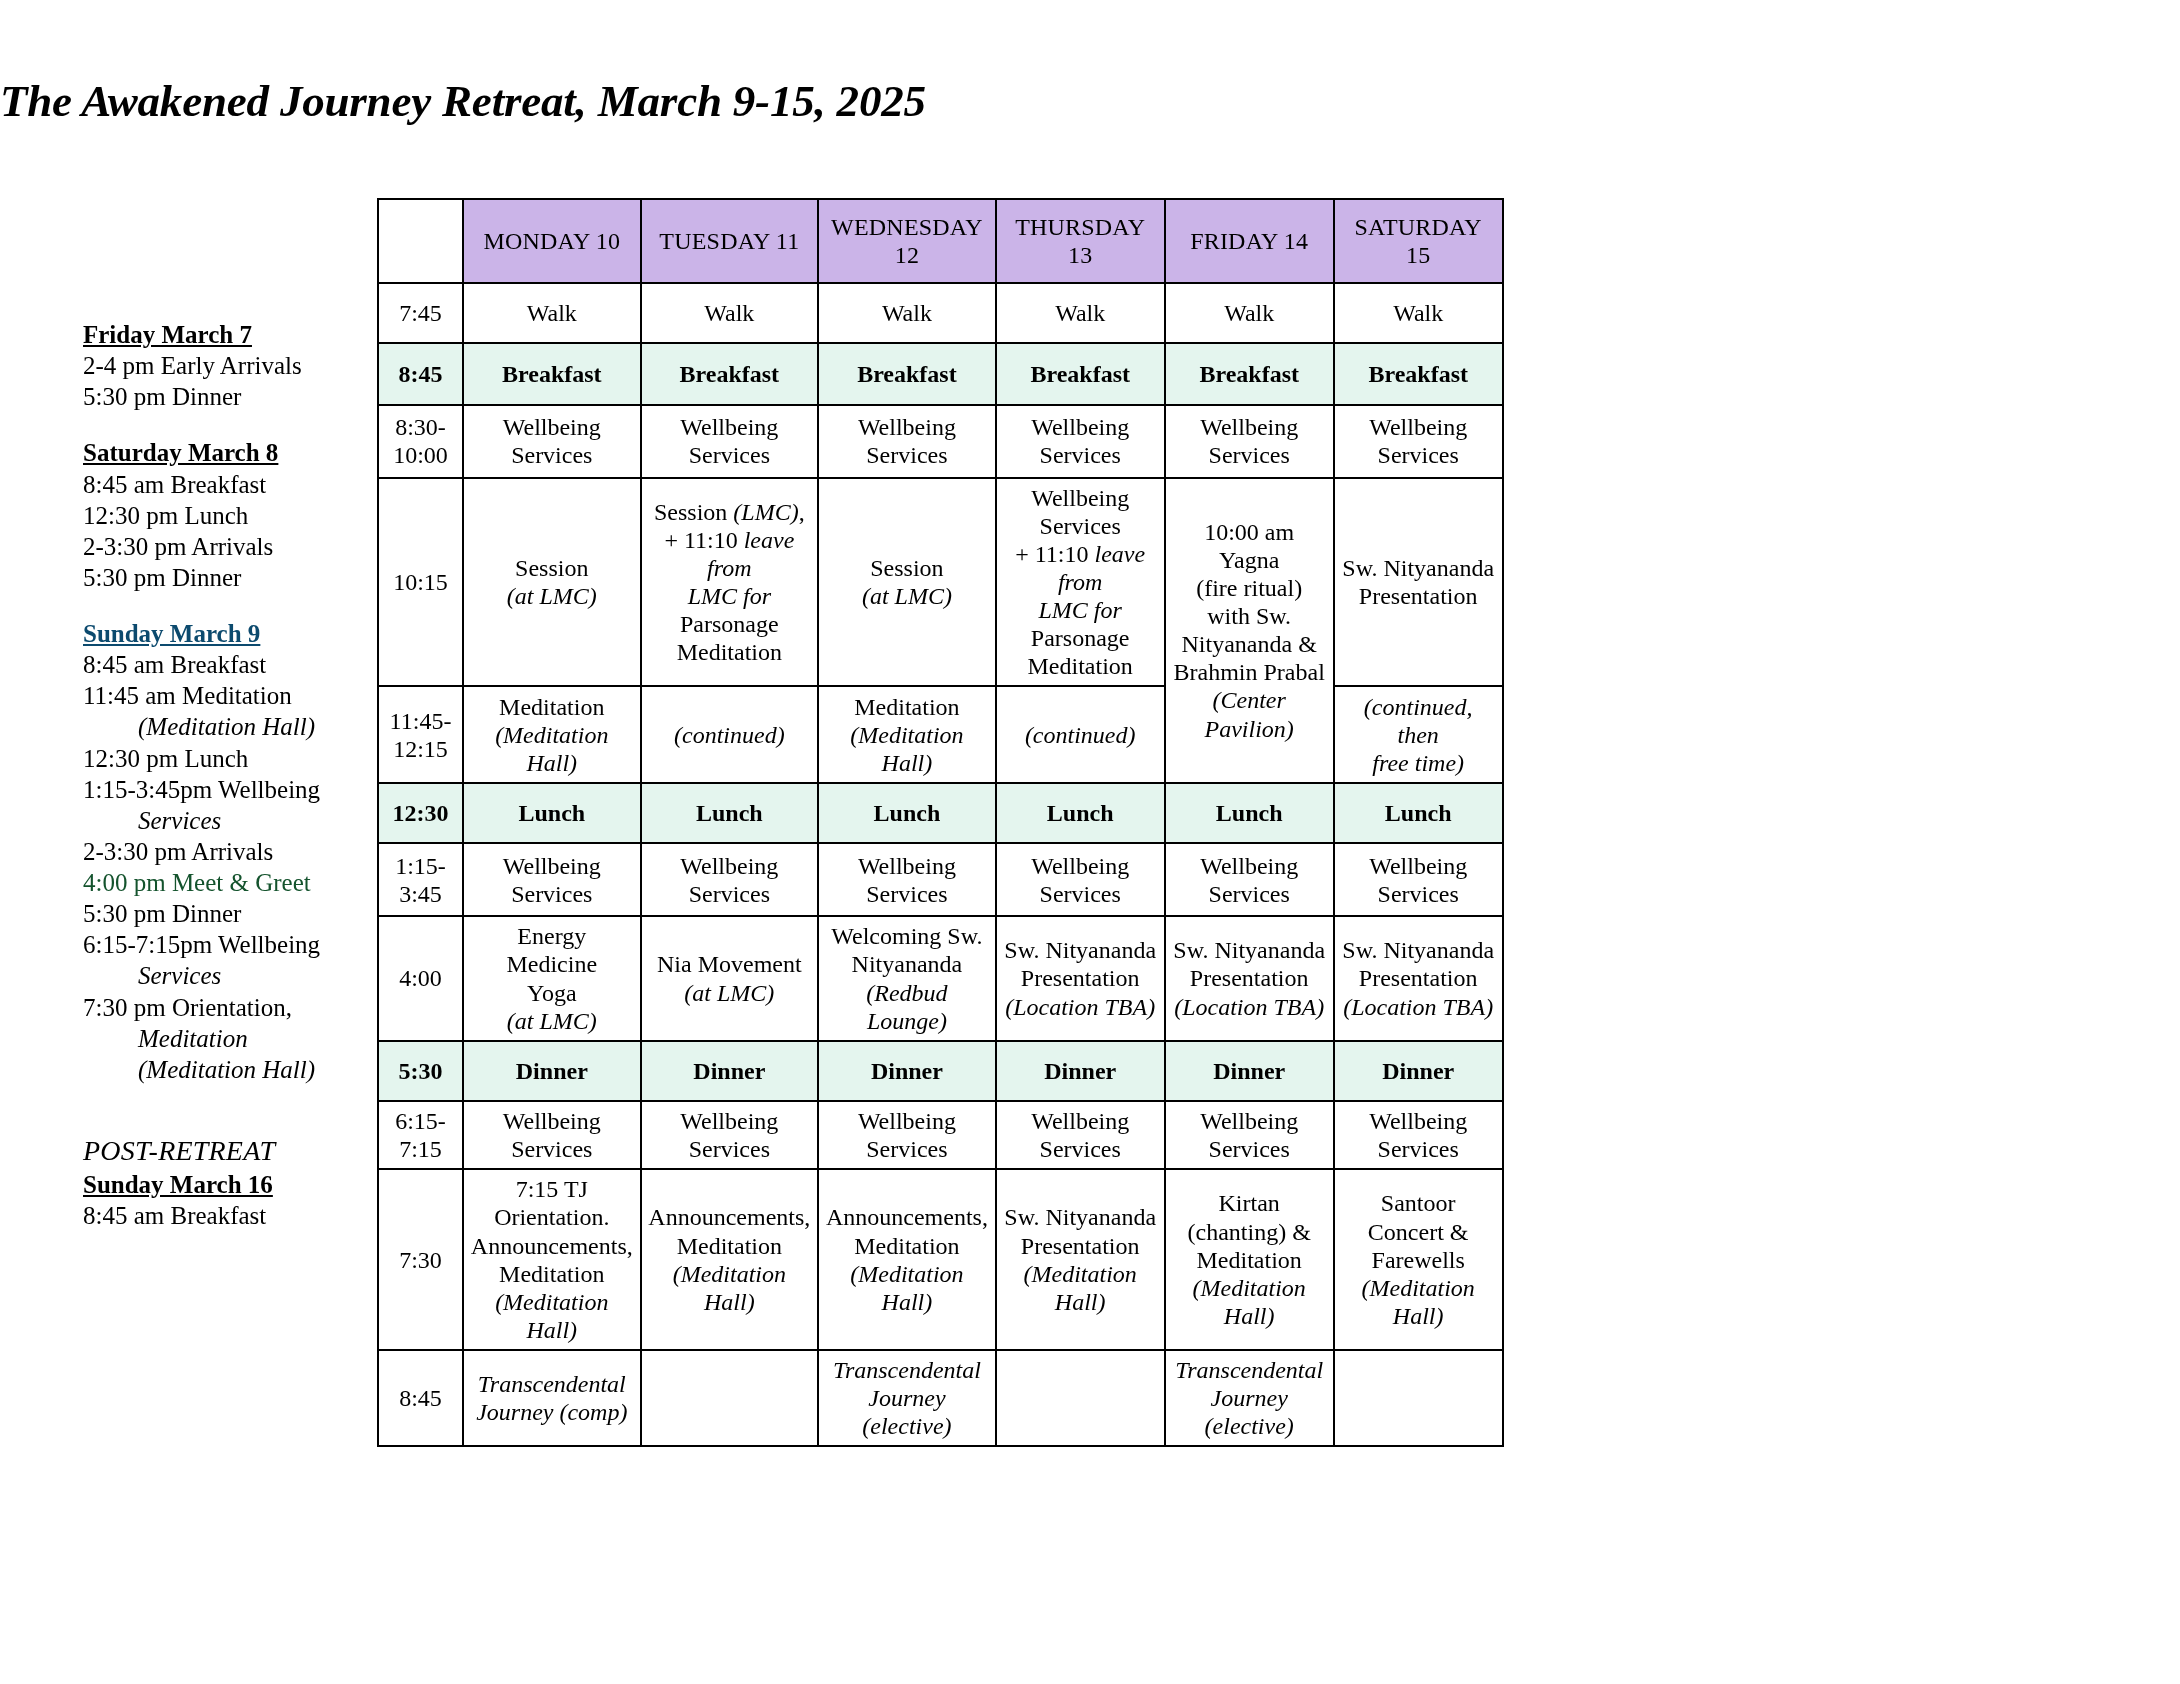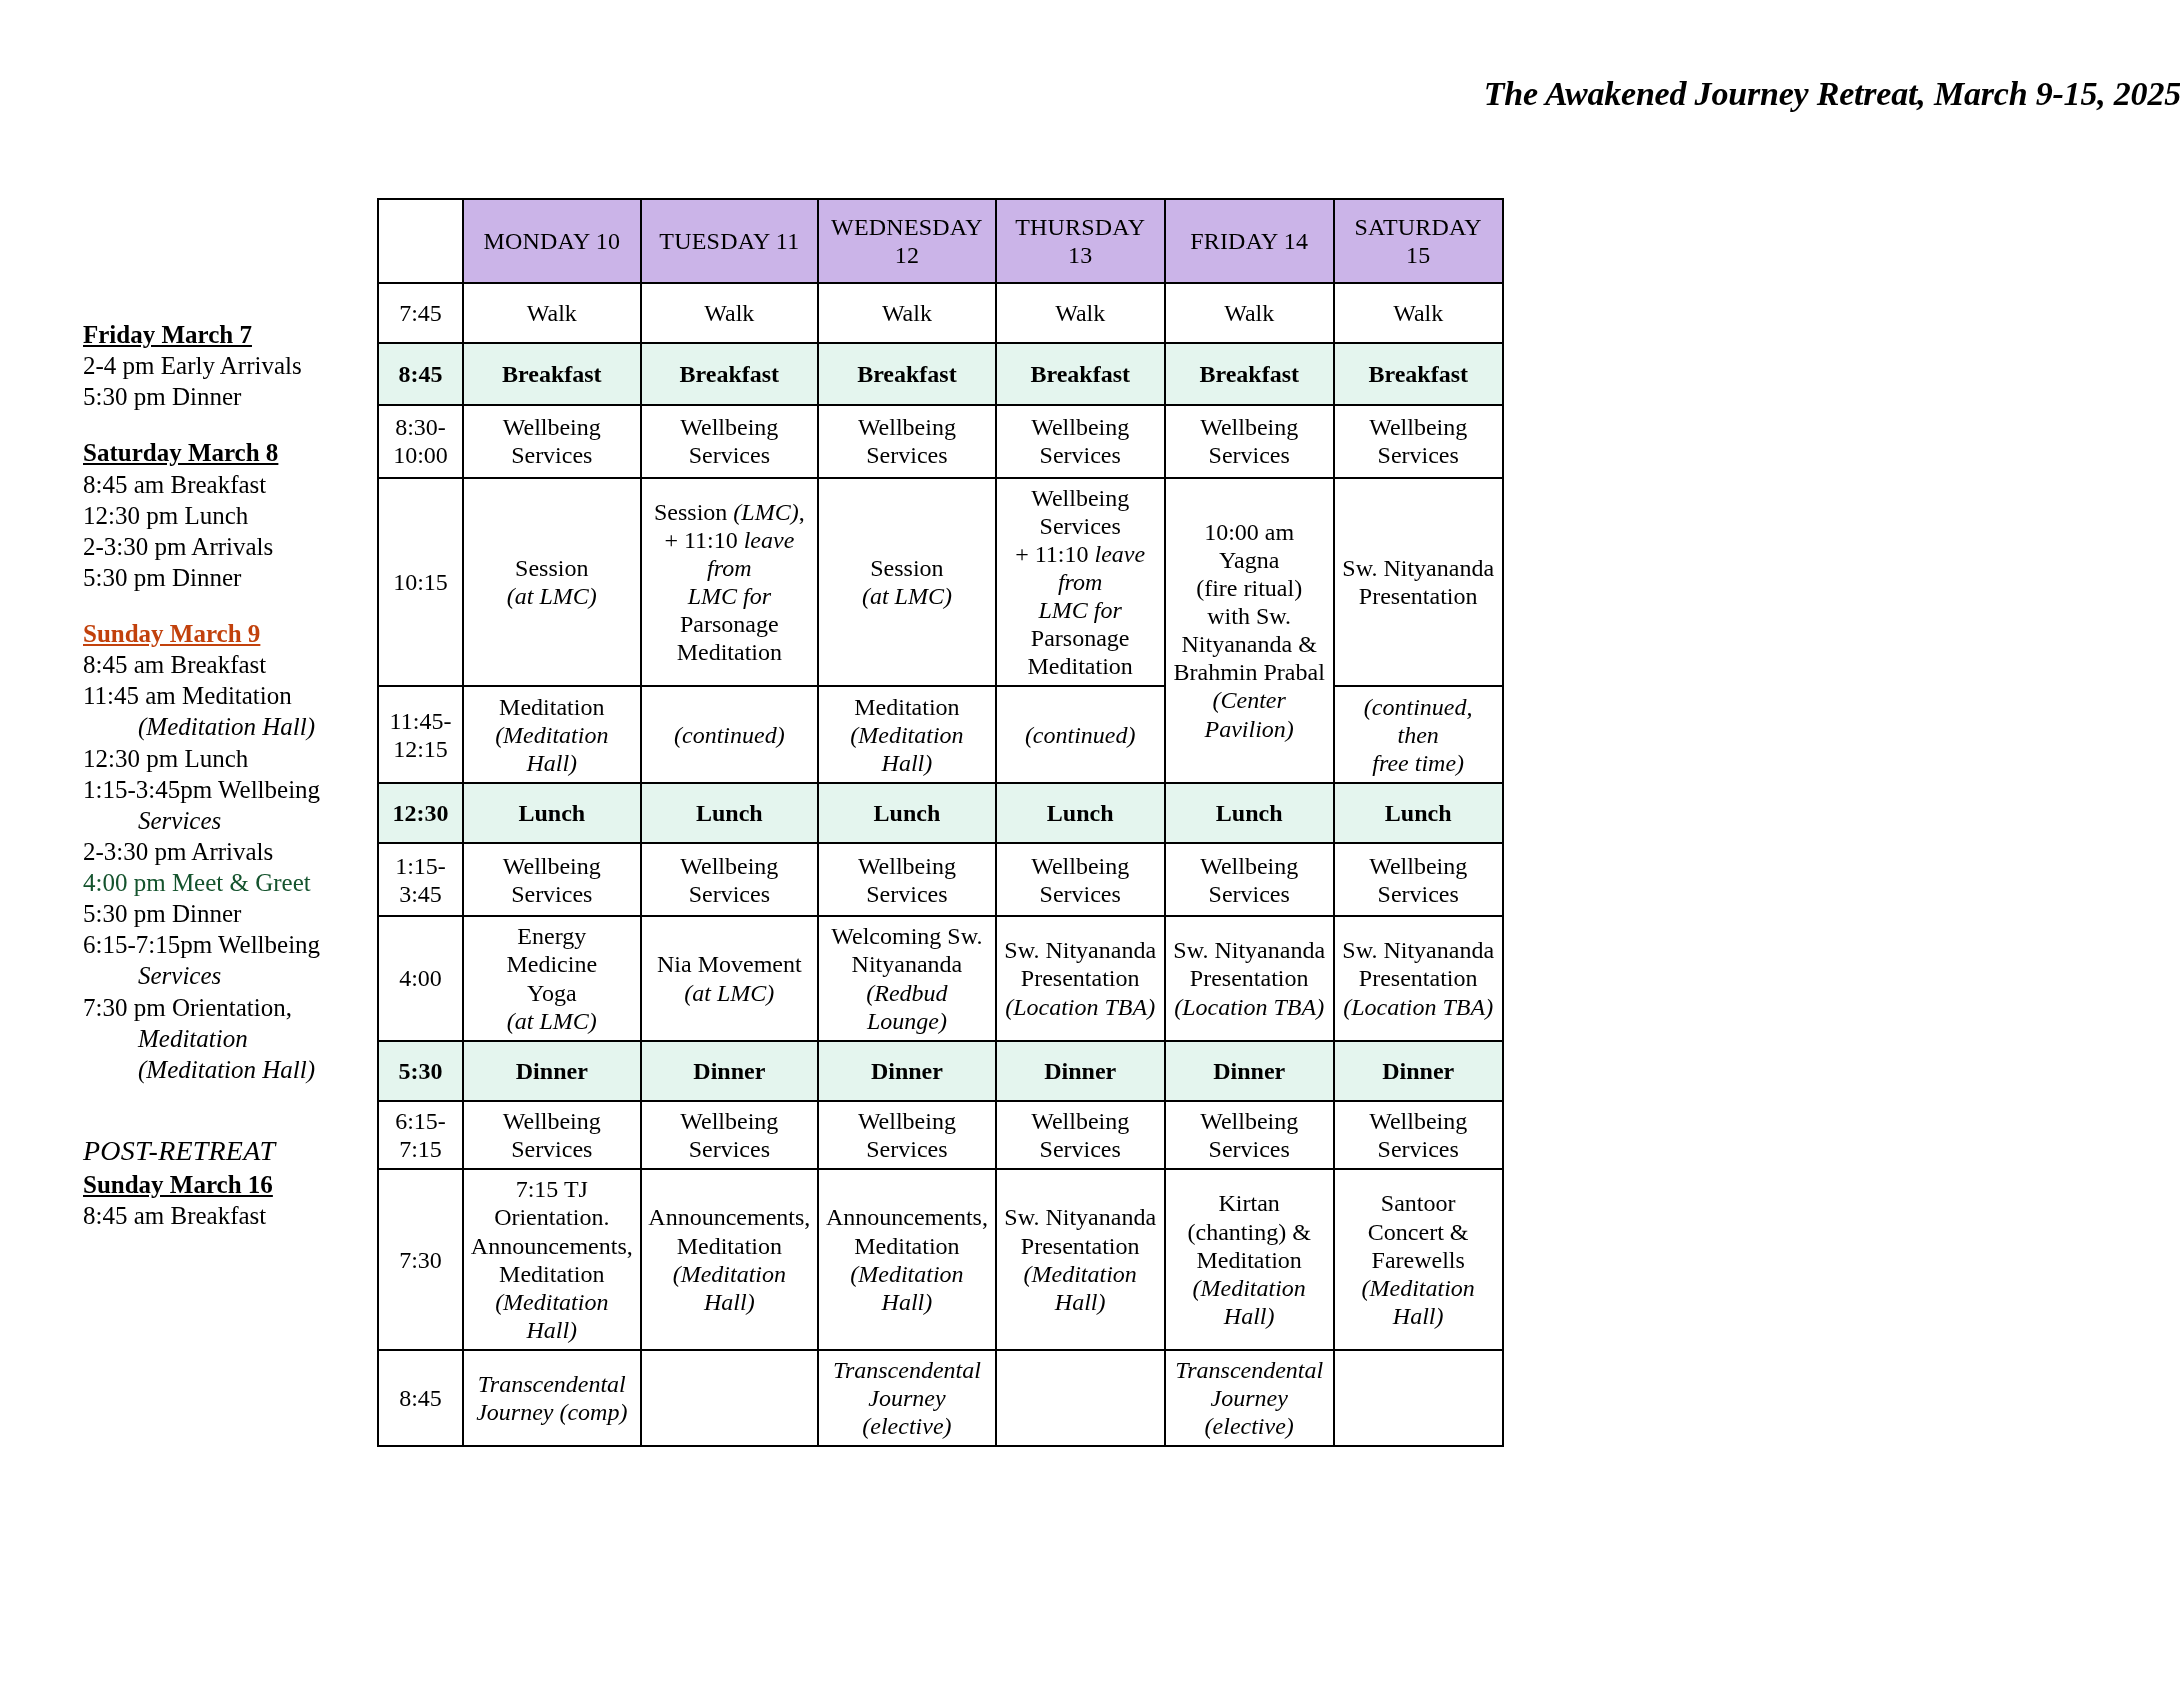--- a/index.html
+++ b/index.html
@@ -19,43 +19,43 @@
     width: 2181px;
     height: 1685px;
   }
 
   
   .title {
     position: absolute;
     top: 75px;
     left: 0;
     width: 2181px;
-    text-align: right;
-    font-size: 34px;
+    text-align: left;
+    font-size: 45px;
     font-weight: bold;
     font-style: italic;
     letter-spacing: -0.2px;
   }
 
   
   .sidebar {
     position: absolute;
     left: 83px;
     top: 319px;
     width: 281px;
     font-size: 25px;
     line-height: 1.245;
   }
   .sb-gap { height: 25px; }
   .sb-head {
     font-weight: bold;
     text-decoration: underline;
     white-space: nowrap;
   }
-  .sb-head.purple { color: #c2410c; }
+  .sb-head.purple { color: #0c4a6e; }
   .sb-line { white-space: nowrap; }
   .sb-line.red { color: #14532d; }
   .sb-indent { padding-left: 55px; font-style: italic; }
   .sb-indent-2 { padding-left: 55px; font-style: italic; }
   .post-retreat {
     font-style: italic;
     font-size: 28px;
     letter-spacing: 0.2px;
     white-space: nowrap;
   }

